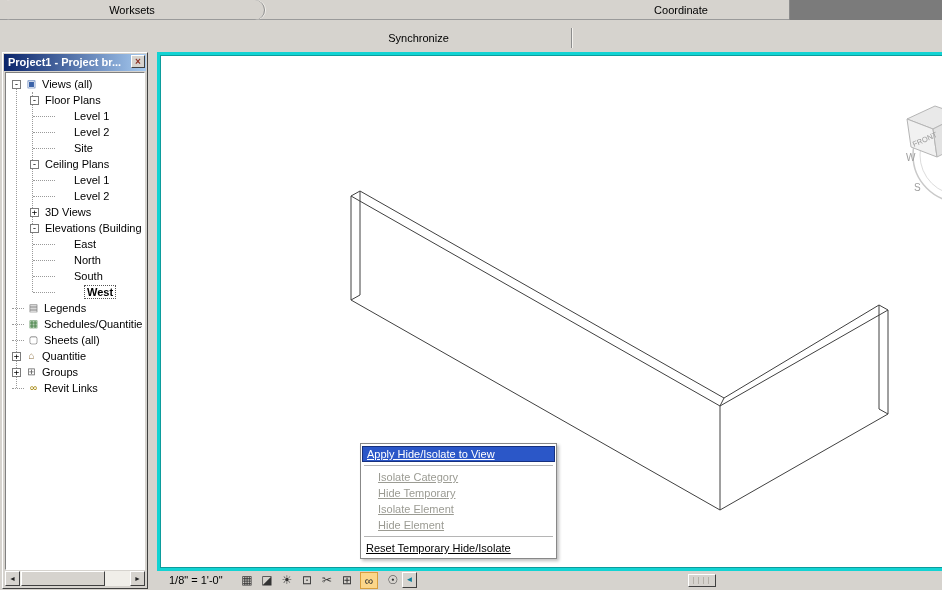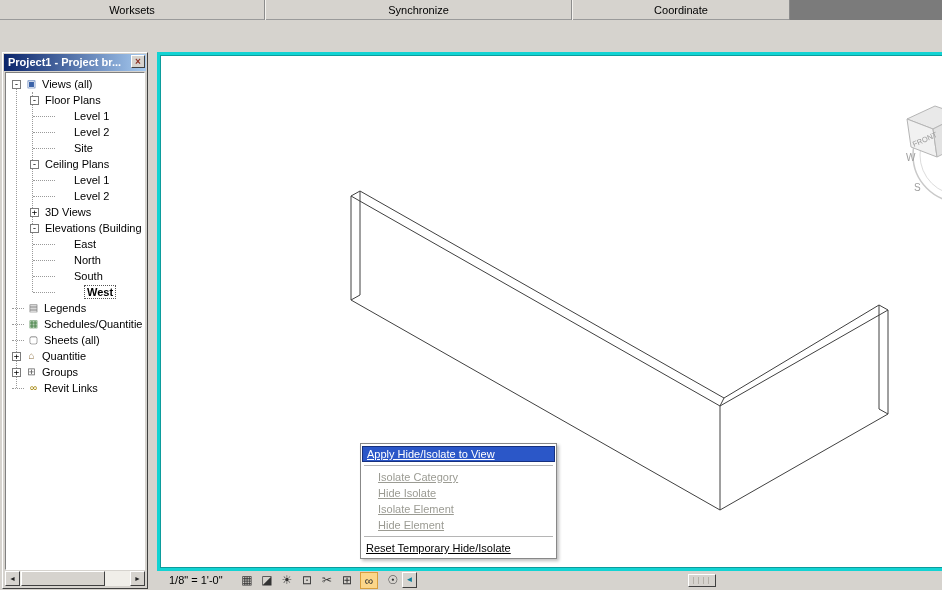--- a/index.html
+++ b/index.html
@@ -7,22 +7,22 @@
   .app {
     position:relative; width:942px; height:590px; overflow:hidden;
     background:#d6d3ce; font-family:"Liberation Sans", sans-serif;
     font-size:11px; color:#000; -webkit-font-smoothing:antialiased;
   }
   
   .topbar { position:absolute; left:0; top:0; width:942px; height:20px;
             background:#d6d3ce; border-bottom:1px solid #9a9a9a; }
   .tb-seg { position:absolute; top:0; height:20px; display:flex; align-items:center;
             justify-content:center; border-right:1px solid #8c8c8c; box-shadow:1px 0 0 #f4f2ee; }
-  .tb-seg1 { left:0; width:265px; }
-  .tb-seg2 { left:266px; width:306px; }
+  .tb-seg1 { left:0; width:265px;border-radius:10px; }
+  .tb-seg2 { left:266px; width:306px;margin-top:28px; }
   .tb-seg3 { left:573px; width:217px; }
   .tb-dark { position:absolute; left:790px; top:0; width:152px; height:20px; background:#7b7b7b; }
   
   .browser { position:absolute; left:2px; top:52px; width:146px; height:537px;
              background:#d6d3ce; border:1px solid; border-color:#fff #404040 #404040 #fff; }
   .b-title { position:absolute; left:1px; top:1px; right:1px; height:17px;
              background:linear-gradient(to right,#0a246a,#a6caf0);
              color:#fff; font-weight:bold; line-height:17px; padding-left:4px;
              white-space:nowrap; overflow:hidden; }
   .b-close { position:absolute; right:2px; top:2px; width:14px; height:13px;
@@ -249,20 +249,20 @@
     <div class="vb-btn pressed" style="left:203px">∞</div>
     <div class="vb-btn" style="left:227px">☉</div>
     <div class="vb-back" style="left:245px">◄</div>
     <div class="vb-thumb"></div>
   </div>
 
   <div class="ctxmenu">
     <div class="mi hl">Apply Hide/Isolate to View</div>
     <div class="msep"></div>
     <div class="mi dis">Isolate Category</div>
-    <div class="mi dis">Hide Isolate</div>
+    <div class="mi dis">Hide Temporary</div>
     <div class="mi dis">Isolate Element</div>
     <div class="mi dis">Hide Element</div>
     <div class="msep"></div>
     <div class="mi">Reset Temporary Hide/Isolate</div>
   </div>
 
 </div>
 
 </body></html>

